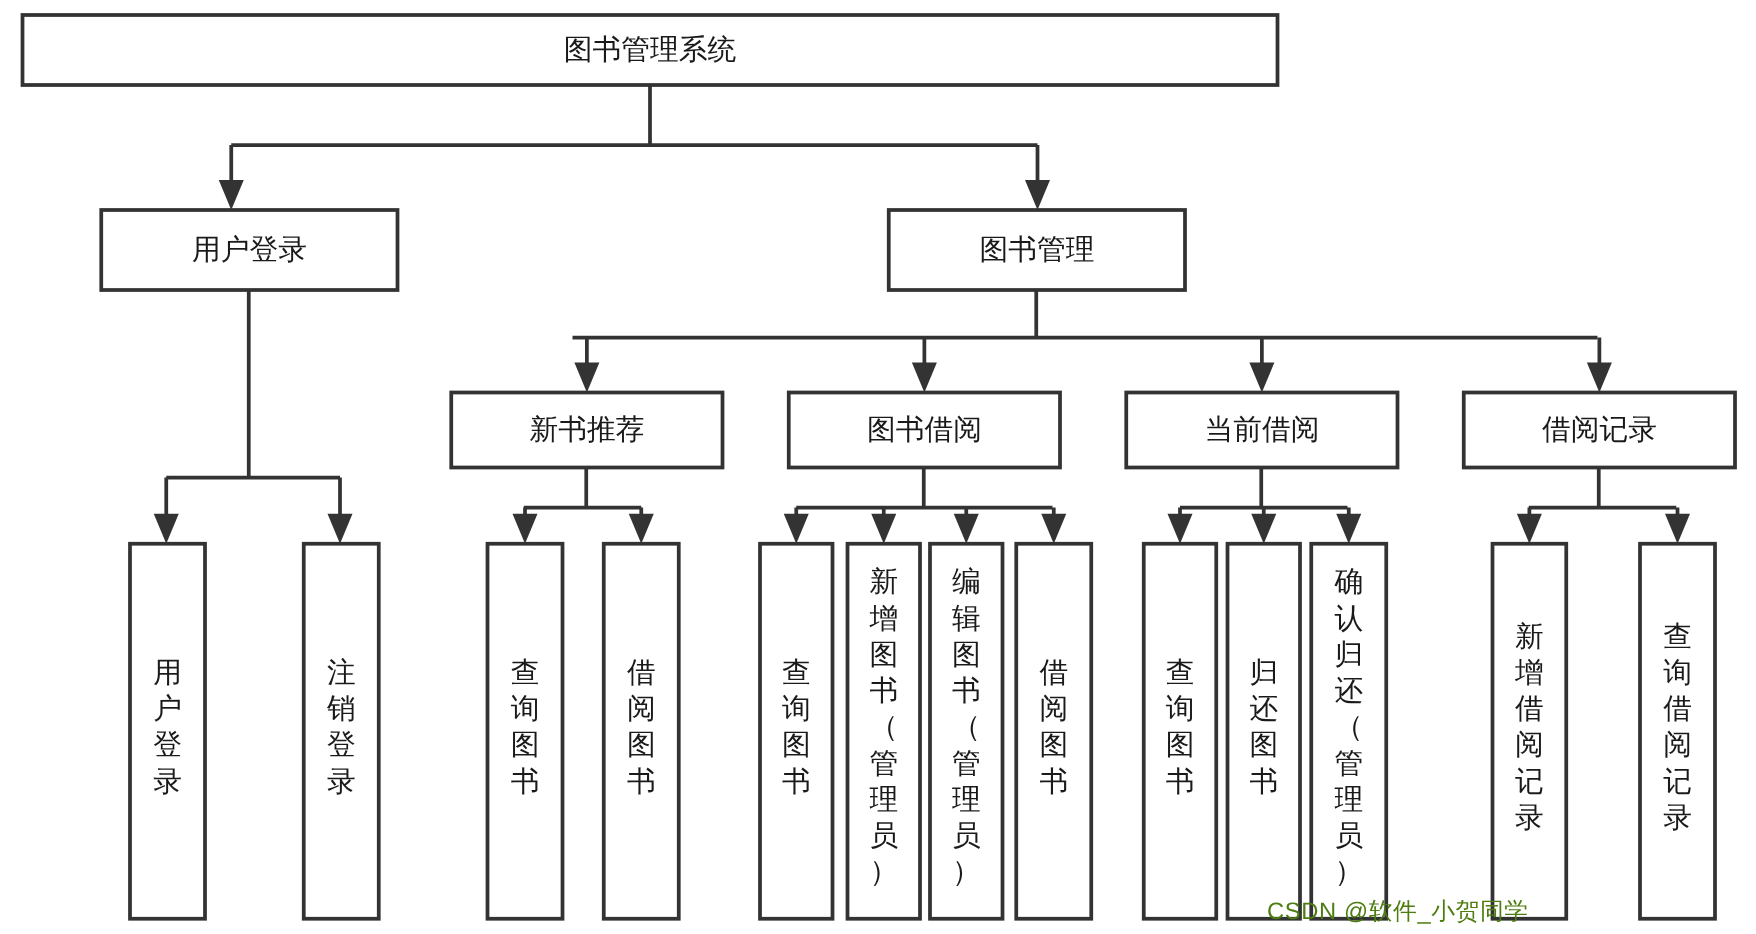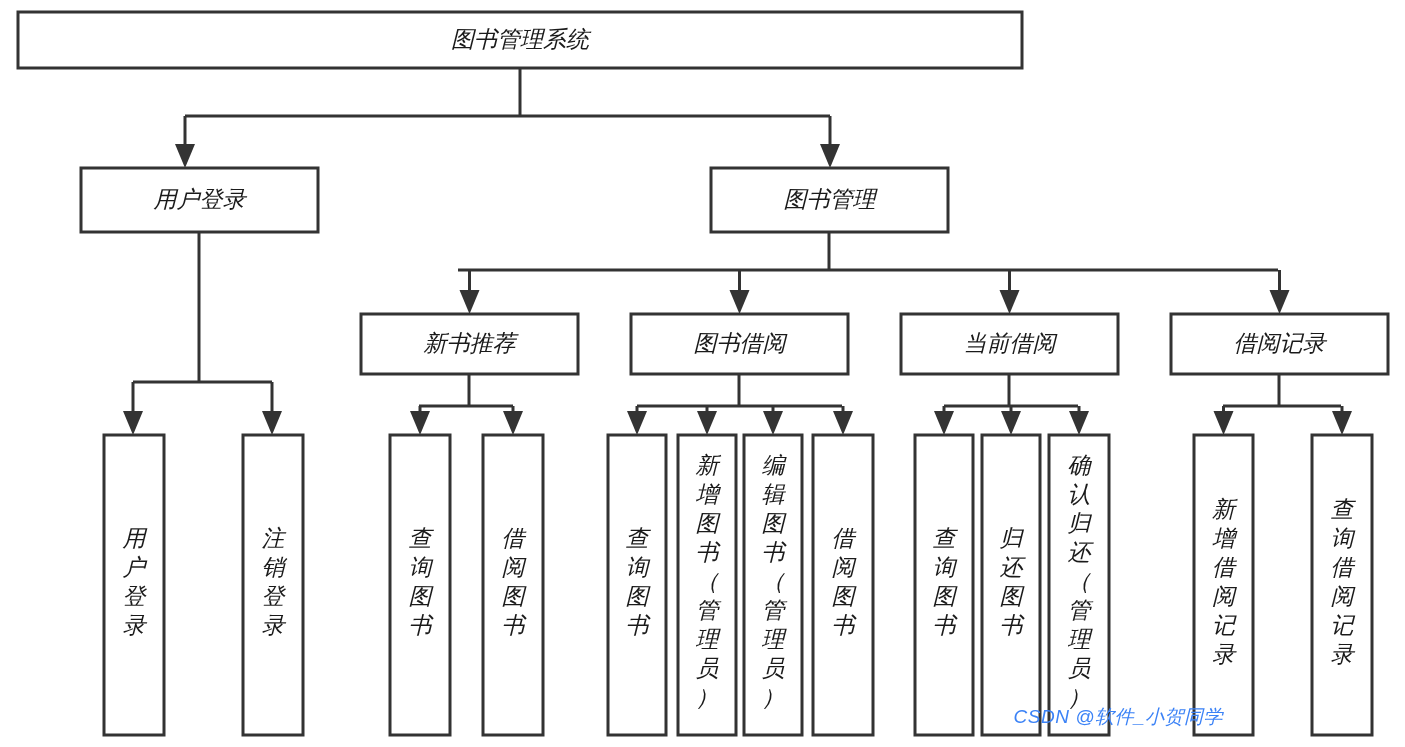--- a/index.html
+++ b/index.html
@@ -12,21 +12,20 @@
     width: 1405px;
     height: 747px;
     font-family: "Liberation Sans", "DejaVu Sans", sans-serif;
     overflow: hidden;
     position: relative;
   }
   #diagram-root {
     position: relative;
     width: 1245px;
     height: 747px;
-    font-style: italic;
   }
   svg.tree-canvas {
     position: absolute;
     top: 0;
     left: 0;
     width: 1405px;
     height: 747px;
     display: block;
   }
   .node-box {
@@ -52,24 +51,24 @@
     stroke-width: 3;
     fill: none;
   }
   .arrow-head {
     fill: #333333;
     stroke: none;
   }
   .watermark {
     position: absolute;
     right: 22px;
-    bottom: 17px;
+    bottom: 5px;
     font-family: "Liberation Sans", "DejaVu Sans", sans-serif;
     font-size: 19px;
-    color: #3b82f6;
+    color: #4d7c0f;
     white-space: nowrap;
     letter-spacing: 0.5px;
     margin-top: 47px;
   }
 </style>
 </head>
 <body>
 
 <div id="diagram-root">
 

